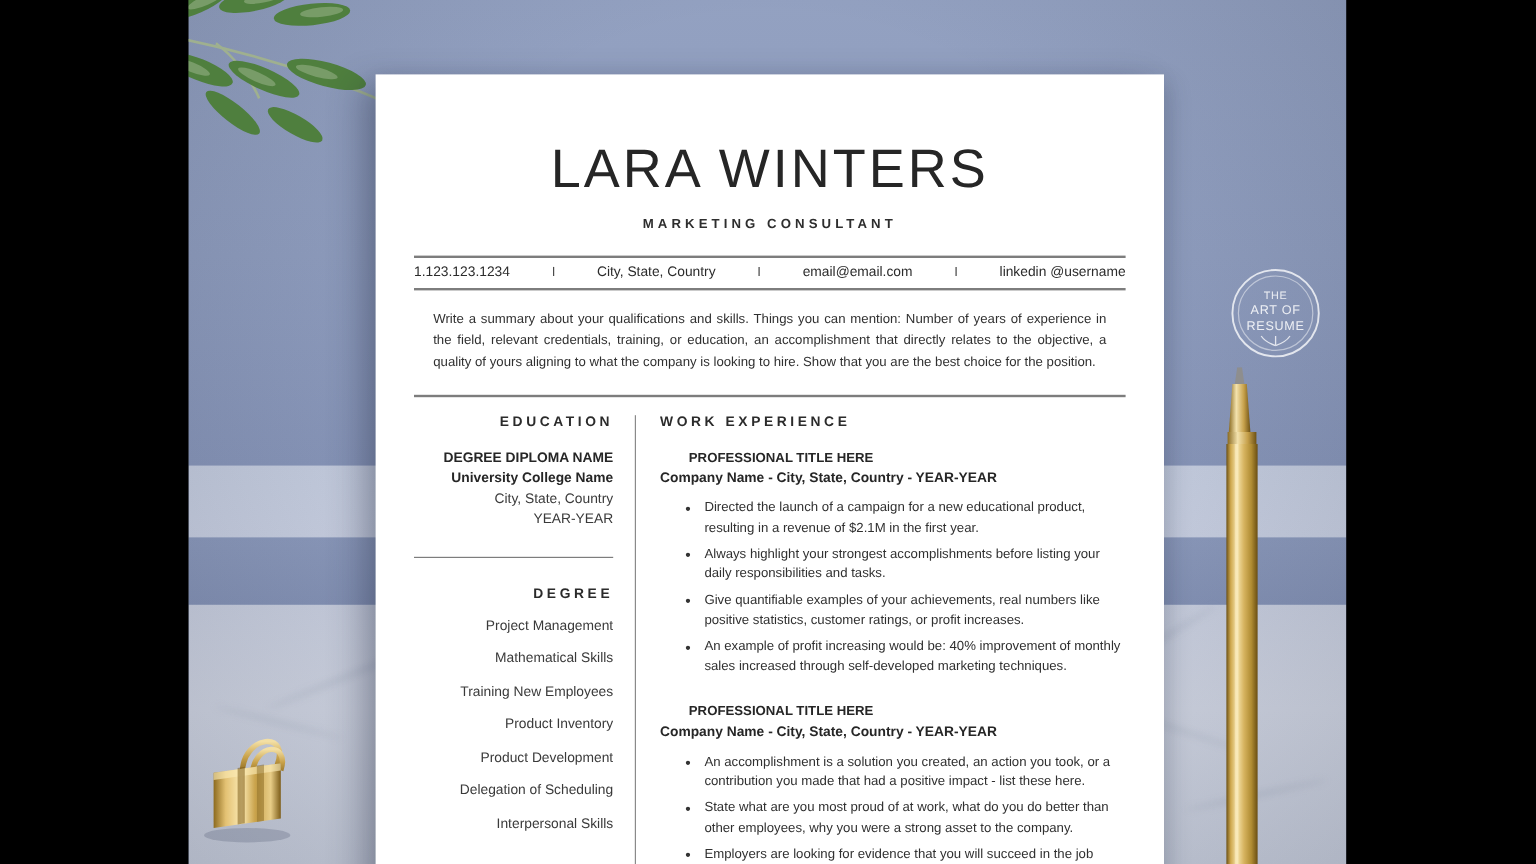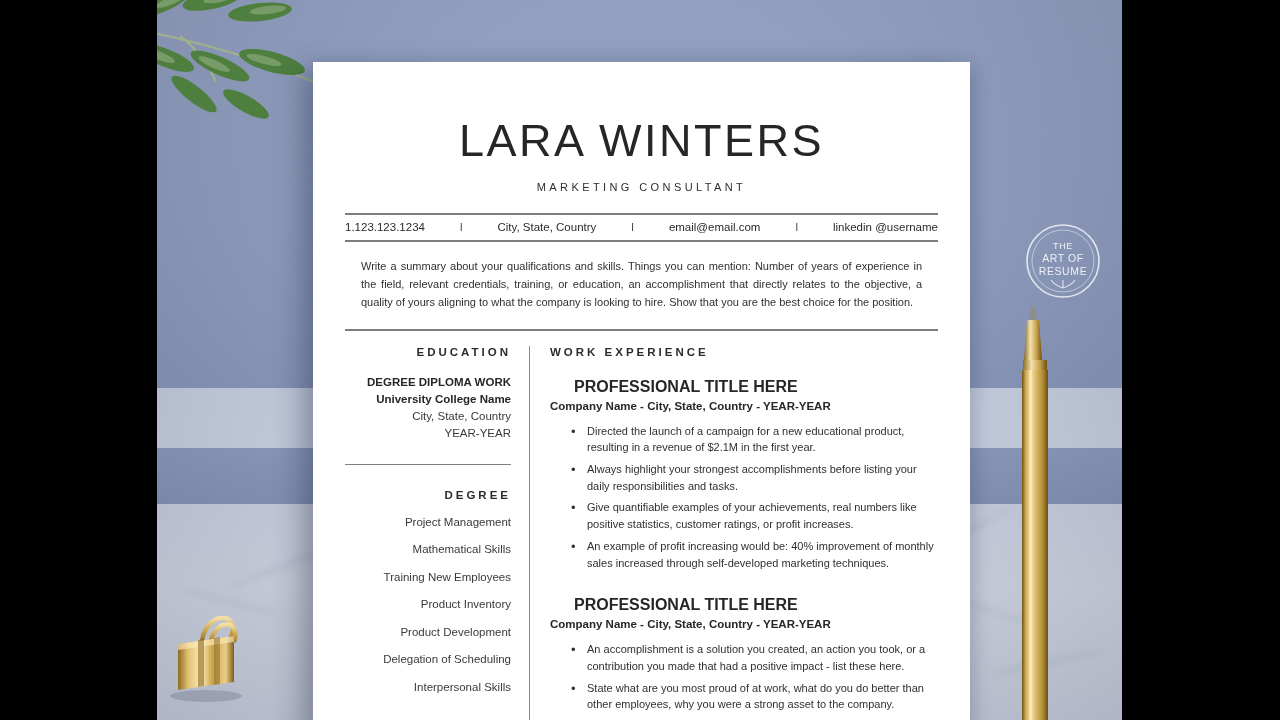--- a/index.html
+++ b/index.html
@@ -153,21 +153,21 @@
     font-weight: 400;
     letter-spacing: 2.5px;
     color: #262626;
     line-height: 1.05;
     margin: 17px;
     font-family: "Liberation Sans", sans-serif;
   }
   .subtitle {
     text-align: center;
     font-size: 11px;
-    font-weight: 400;
+    font-weight: 700;
     letter-spacing: 3.4px;
     color: #2e2e2e;
     margin: 14px 0 0 0;
   }
 
   
   .contact-wrap {
     margin-top: 20px;
     border-top: 2px solid #7d7d7d;
     border-bottom: 2px solid #7d7d7d;
@@ -267,21 +267,21 @@
     font-size: 11.5px;
     color: #3a3a3a;
     line-height: 1.0;
     margin-bottom: 16px;
   }
 
   
   .job { margin-bottom: 4px; }
   .job + .job { margin-top: 22px; }
   .job-title {
-    font-size: 16px;
+    font-size: 11px;
     font-weight: 700;
     color: #262626;
     line-height: 1.45;
     padding-left: 24px;
   }
   .job-company {
     font-size: 11.5px;
     font-weight: 700;
     color: #262626;
     line-height: 1.45;
@@ -436,21 +436,21 @@
         </div>
       </div>
 
       <p class="summary">Write a summary about your qualifications and skills. Things you can mention: Number of years of experience in the field, relevant credentials, training, or education, an accomplishment that directly relates to the objective, a quality of yours aligning to what the company is looking to hire. Show that you are the best choice for the position.</p>
       <div class="rule"></div>
 
       <div class="columns">
 
         <div class="col-left">
           <div class="sec-title-right">EDUCATION</div>
-          <div class="edu-line-strong">DEGREE DIPLOMA WORK</div>
+          <div class="edu-line-strong">DEGREE DIPLOMA NAME</div>
           <div class="edu-line-strong">University College Name</div>
           <div class="edu-line">City, State, Country</div>
           <div class="edu-line">YEAR-YEAR</div>
 
           <div class="left-rule"></div>
 
           <div class="sec-title-right">DEGREE</div>
           <div>
             <div class="skill">Project Management</div>
             <div class="skill">Mathematical Skills</div>

